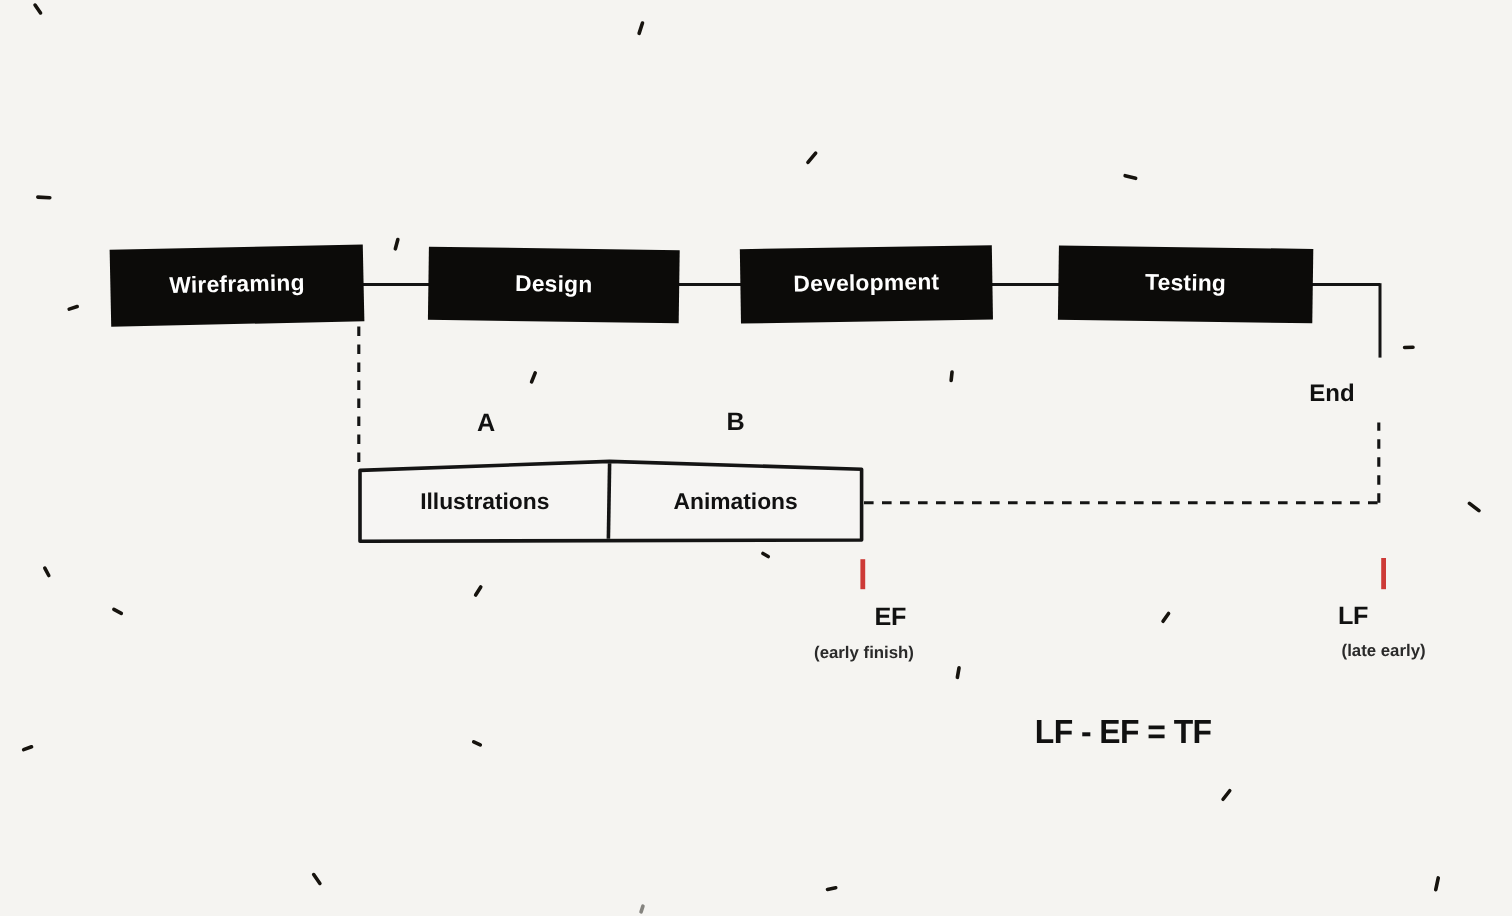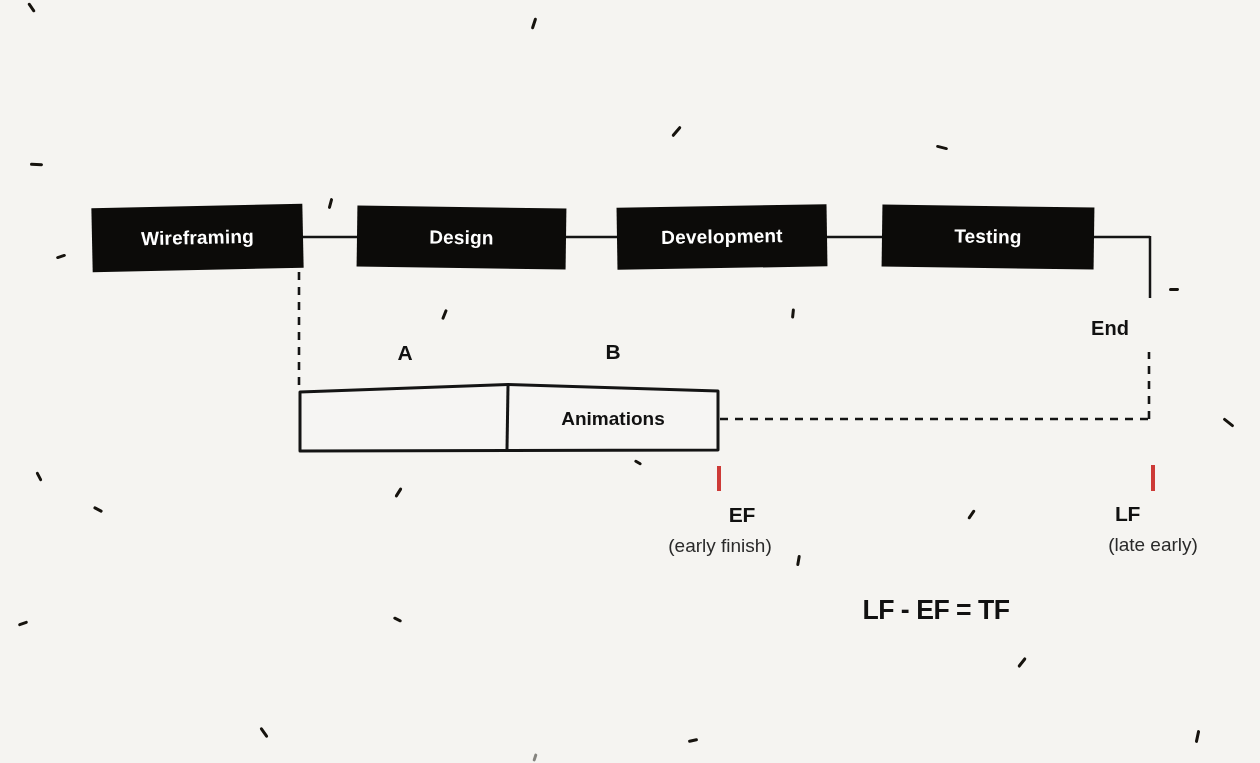--- a/index.html
+++ b/index.html
@@ -29,21 +29,21 @@
   }
   .sub-cell.c0{left:302px;top:390px;width:204px;height:58px;}
   .sub-cell.c1{left:510px;top:390px;width:206px;height:58px;border-radius:17px;}
   .keylabel{position:absolute;width:40px;text-align:center;font-weight:700;font-size:21px;color:#111;}
   .keylabel.a{left:385px;top:341px;}
   .keylabel.b{left:593px;top:340px;}
   .end-label{position:absolute;left:1084px;top:317px;width:52px;text-align:center;font-weight:700;font-size:20px;color:#111;}
   .marker-abbr{position:absolute;width:70px;text-align:right;font-weight:700;font-size:21px;color:#111;letter-spacing:-.3px;}
   .marker-abbr.ef{left:685px;top:503px;}
   .marker-abbr.lf{left:1070px;top:502px;}
-  .marker-caption{position:absolute;width:130px;text-align:center;font-weight:400;font-size:19px;color:#2a2a2a;}
+  .marker-caption{position:absolute;width:130px;text-align:center;font-weight:700;font-size:14px;color:#2a2a2a;}
   .marker-caption.ef{left:655px;top:535px;}
   .marker-caption.lf{left:1088px;top:534px;}
   .formula{
     position:absolute;left:826px;top:594px;width:220px;text-align:center;
     font-weight:700;font-size:28px;color:#111;letter-spacing:-.5px;
     transform:scaleX(.95);
   }
   .tick{position:absolute;height:3px;background:#16130e;border-radius:2px;}
 </style>
 </head>
@@ -81,20 +81,23 @@
     </div>
   <div class="stage s3">
       <span>Testing</span>
     </div>
 
   <div class="end-label">End</div>
 
   <div class="keylabel a">A</div>
   <div class="keylabel b">B</div>
 
+  <div class="sub-cell c0">
+      <span>Illustrations</span>
+    </div>
   <div class="sub-cell c1">
       <span>Animations</span>
     </div>
 
   <div class="marker-abbr ef">EF</div>
   <div class="marker-caption ef">(early finish)</div>
   <div class="marker-abbr lf">LF</div>
   <div class="marker-caption lf">(late early)</div>
 
   <div class="formula">LF - EF = TF</div>

